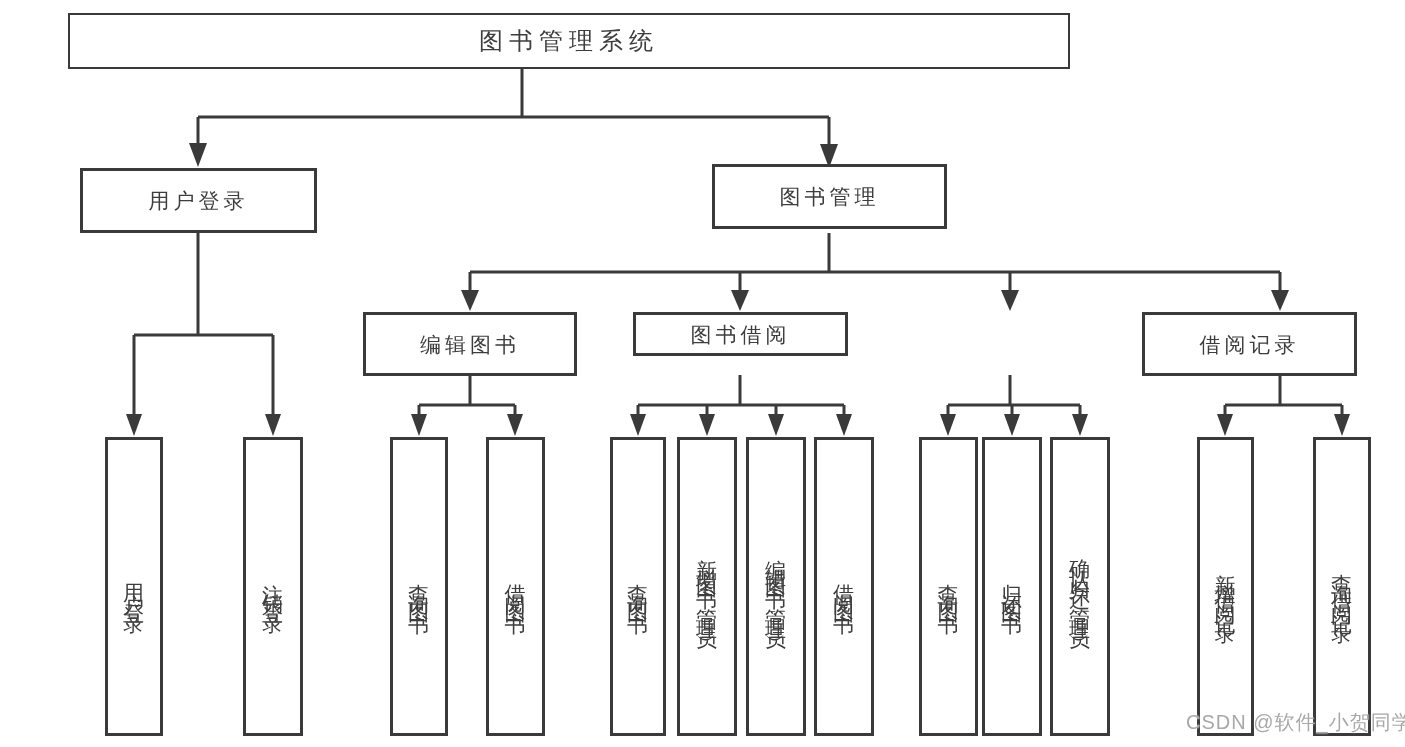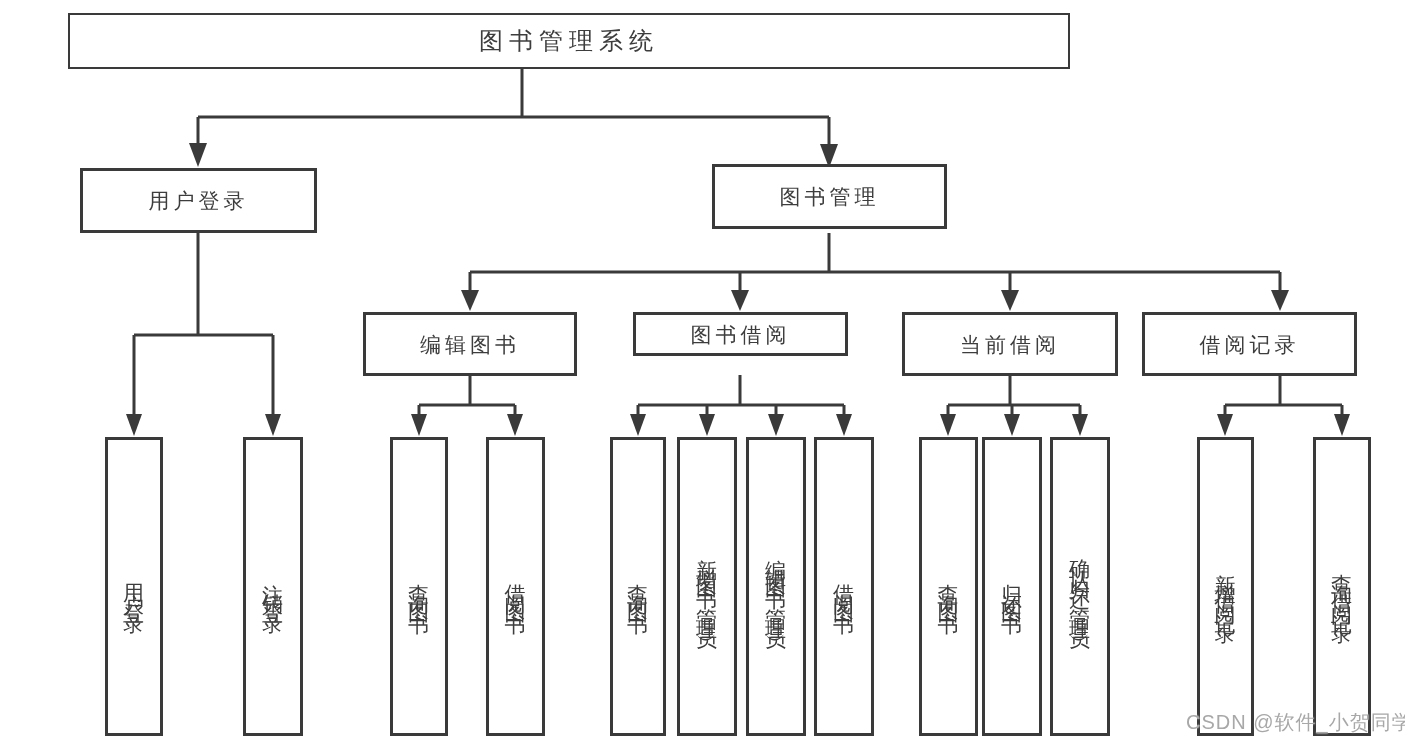--- a/index.html
+++ b/index.html
@@ -98,21 +98,20 @@
     </g>
   </svg>
 
   <div class="node top" style="left:21px;top:13px;width:1002px;height:56px">图书管理系统</div>
 
   <div class="node" style="left:80px;top:168px;width:237px;height:65px">用户登录</div>
   <div class="node" style="left:712px;top:164px;width:235px;height:65px">图书管理</div>
 
   <div class="node" style="left:363px;top:312px;width:214px;height:64px">编辑图书</div>
   <div class="node" style="left:633px;top:312px;width:215px;height:44px">图书借阅</div>
-  <div class="node" style="left:902px;top:312px;width:216px;height:64px">当前借阅</div>
   <div class="node" style="left:1142px;top:312px;width:215px;height:64px">借阅记录</div>
 
   <div class="node leaf" style="left:105px;top:437px;width:58px;height:299px">用户登录</div>
   <div class="node leaf" style="left:243px;top:437px;width:60px;height:299px">注销登录</div>
 
   <div class="node leaf" style="left:390px;top:437px;width:58px;height:299px">查询图书</div>
   <div class="node leaf" style="left:486px;top:437px;width:59px;height:299px">借阅图书</div>
 
   <div class="node leaf" style="left:610px;top:437px;width:56px;height:299px">查询图书</div>
   <div class="node leaf" style="left:677px;top:437px;width:60px;height:299px">新增图书（管理员）</div>

